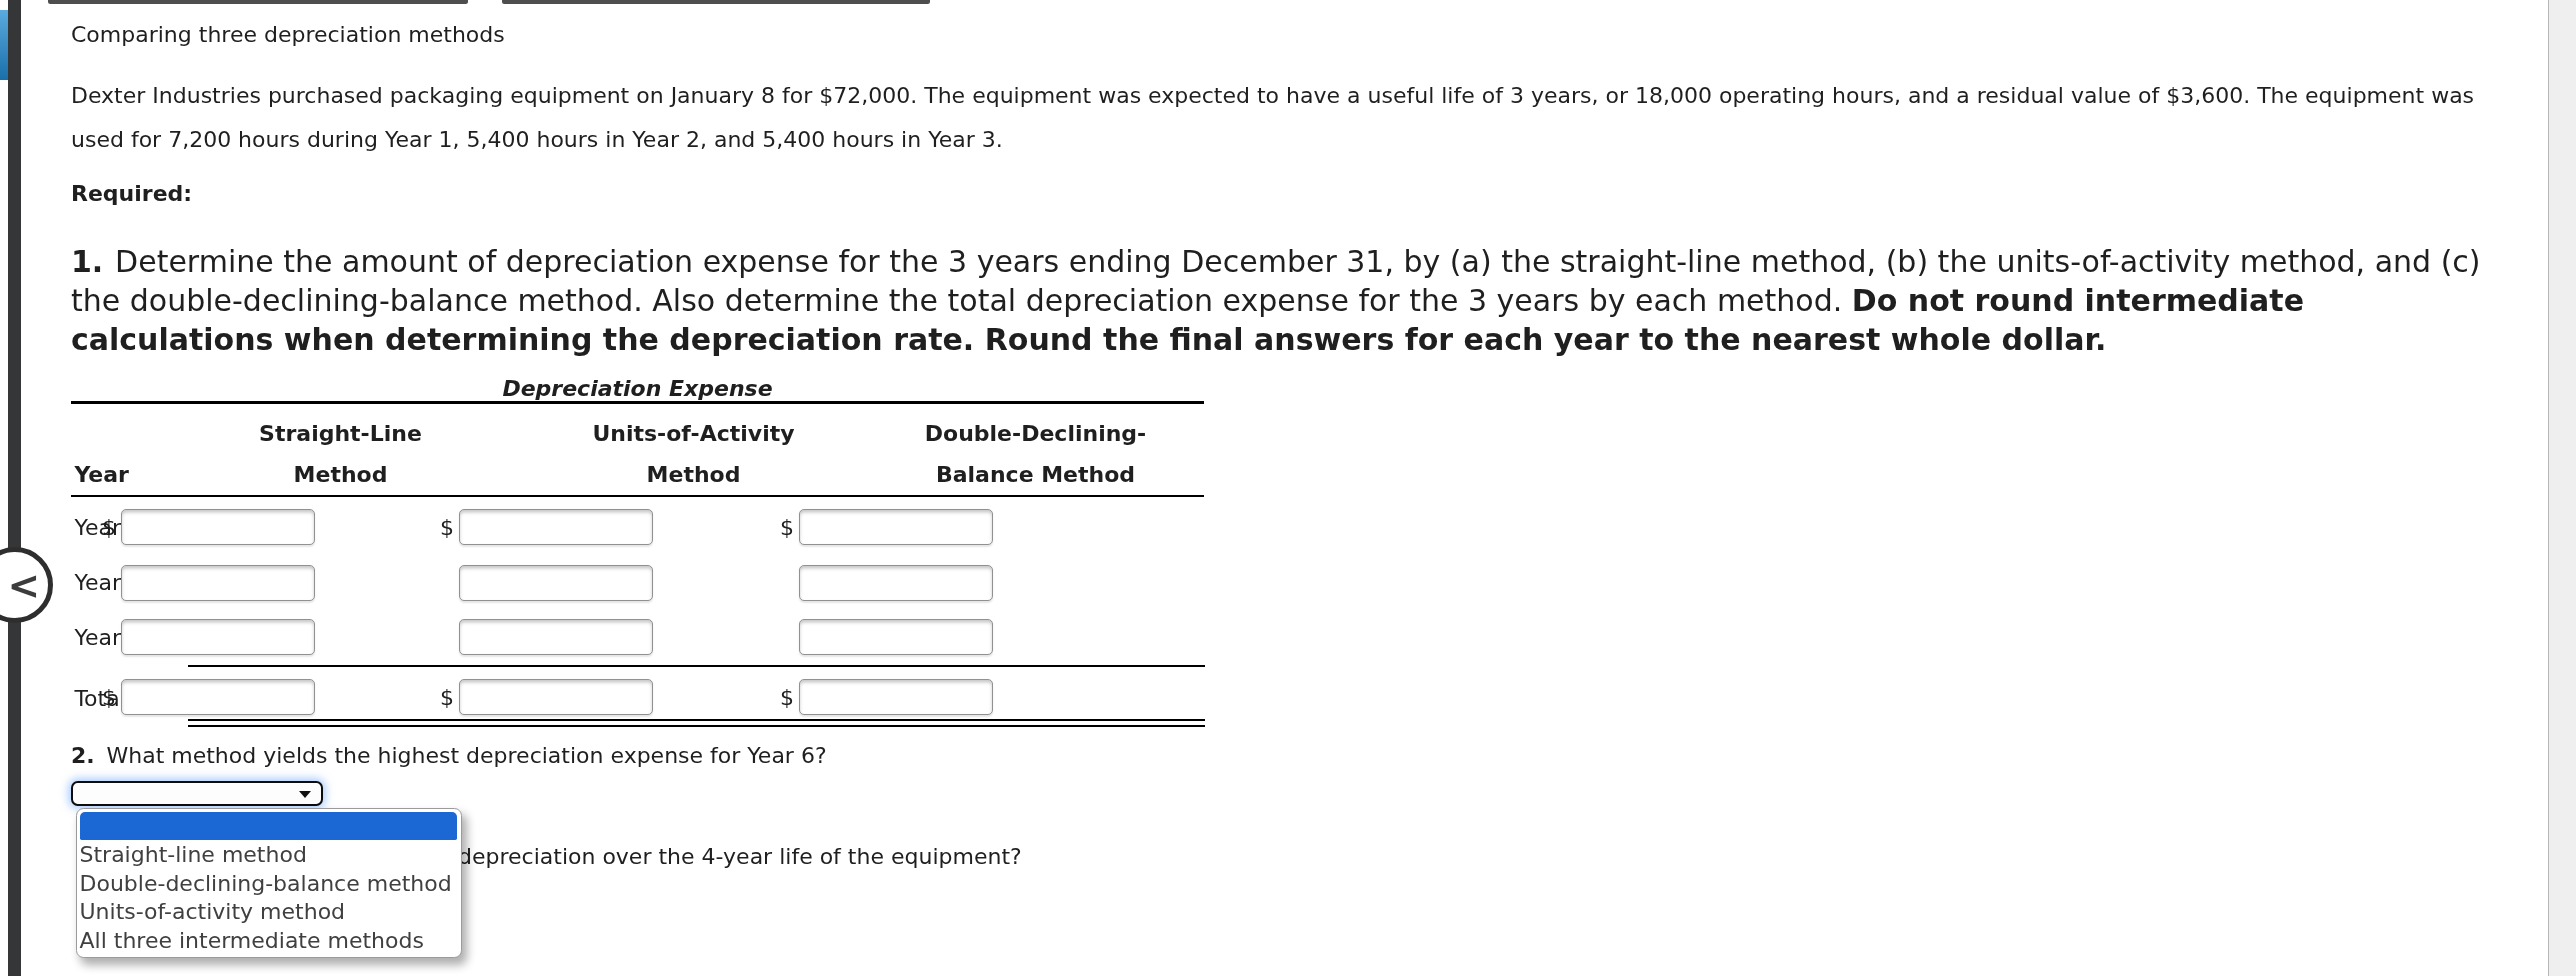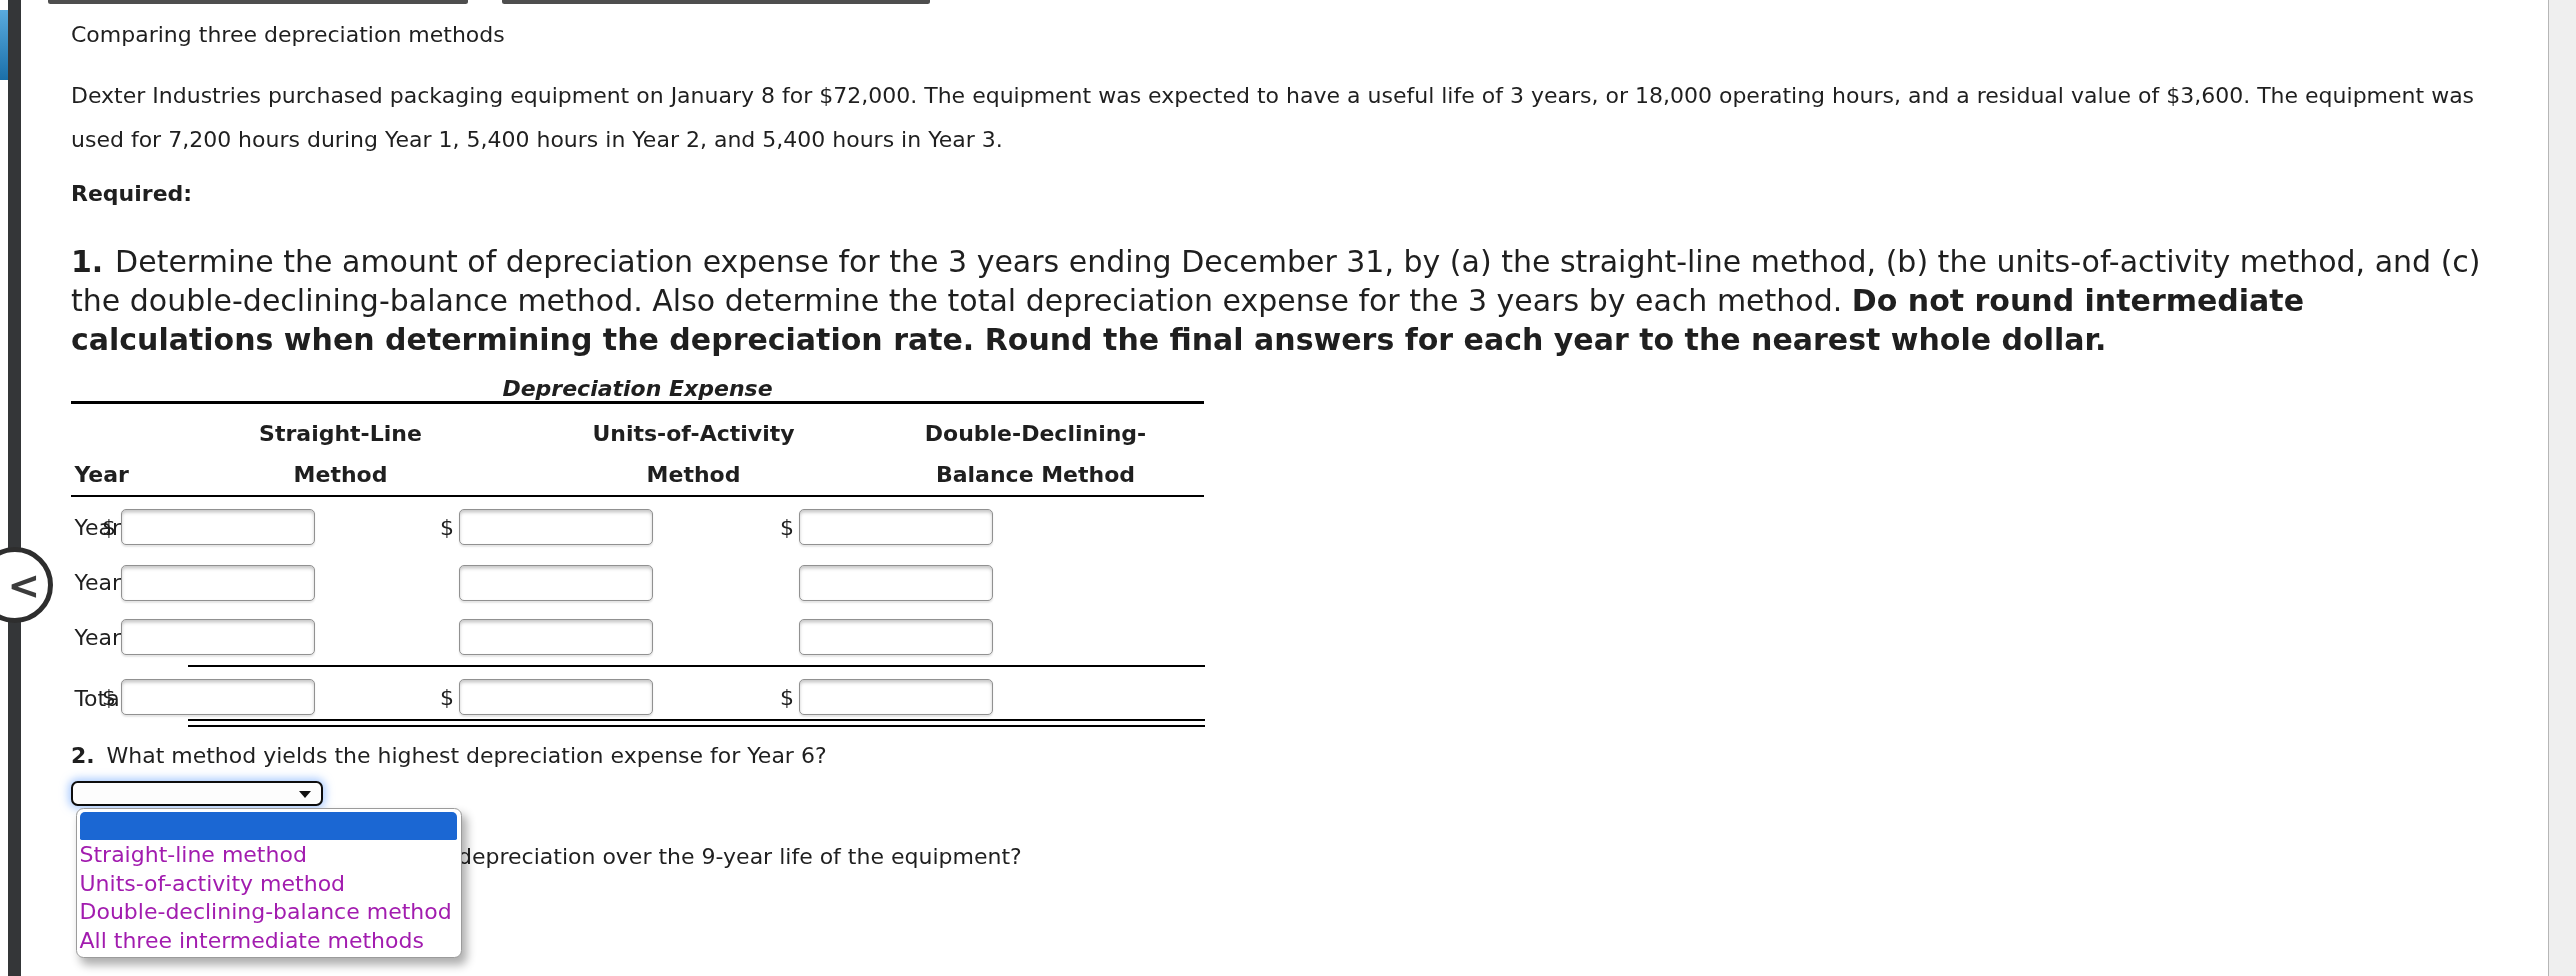--- a/index.html
+++ b/index.html
@@ -52,21 +52,21 @@
   .sel-box{left:71px;top:781px;width:252px;height:25px;box-sizing:border-box;background:#fdfdfd;
     border:2.5px solid #0d0d0d;border-radius:6.7px;z-index:4;cursor:pointer;
     box-shadow:0 0 8.4px 2.5px rgba(125,175,255,.65);}
   .sel-arrow{position:absolute;right:10px;top:7.6px;width:0;height:0;
     border-left:6.7px solid transparent;border-right:6.7px solid transparent;border-top:7.6px solid #111;}
   .dropdown{left:76px;top:808px;width:386px;height:150px;box-sizing:border-box;background:#ffffff;
     border:1.7px solid #9b9b9b;border-radius:7.6px;z-index:10;
     box-shadow:4.2px 6.7px 10px rgba(0,0,0,.32);}
   .opt-blank{position:absolute;left:2.5px;top:2.5px;width:377px;height:28px;border-radius:5px 5px 1.7px 1.7px;cursor:pointer;}
   .opt-list{position:absolute;left:0;top:32px;width:382px;}
-  .opt{height:28.6px;line-height:28.6px;font-size:22px;padding-left:2.5px;white-space:nowrap;color:#a21caf;cursor:pointer;}
+  .opt{height:28.6px;line-height:28.6px;font-size:22px;padding-left:2.5px;white-space:nowrap;color:#404040;cursor:pointer;}
   .q3-frag{left:458px;top:844px;font-size:22px;z-index:1;white-space:nowrap;}
 </style>
 </head>
 <body>
 
 <div class="abs rail-dark"></div>
 <div class="abs rail-blue"></div>
 <div class="abs nav-circle">
   <span>&lt;</span>
 </div>
@@ -156,24 +156,24 @@
   <div class="abs rule rule-dbl2"></div>
 </div>
 
 <div class="abs q2"><span class="num">2.</span><span>What method yields the highest depreciation expense for Year 6?</span></div>
 
 <div class="abs sel-box">
   <span></span>
   <span class="sel-arrow"></span>
 </div>
 
-<div class="abs q3-frag">depreciation over the 9-year life of the equipment?</div>
+<div class="abs q3-frag">depreciation over the 4-year life of the equipment?</div>
 
 <div class="abs dropdown">
   <div class="opt-blank" style="background: rgb(27, 103, 211);"></div>
   <div class="opt-list">
     <div class="opt">Straight-line method</div>
+    <div class="opt">Double-declining-balance method</div>
     <div class="opt">Units-of-activity method</div>
-    <div class="opt">Double-declining-balance method</div>
     <div class="opt">All three intermediate methods</div>
   </div>
 </div>
 
 
 </body></html>

